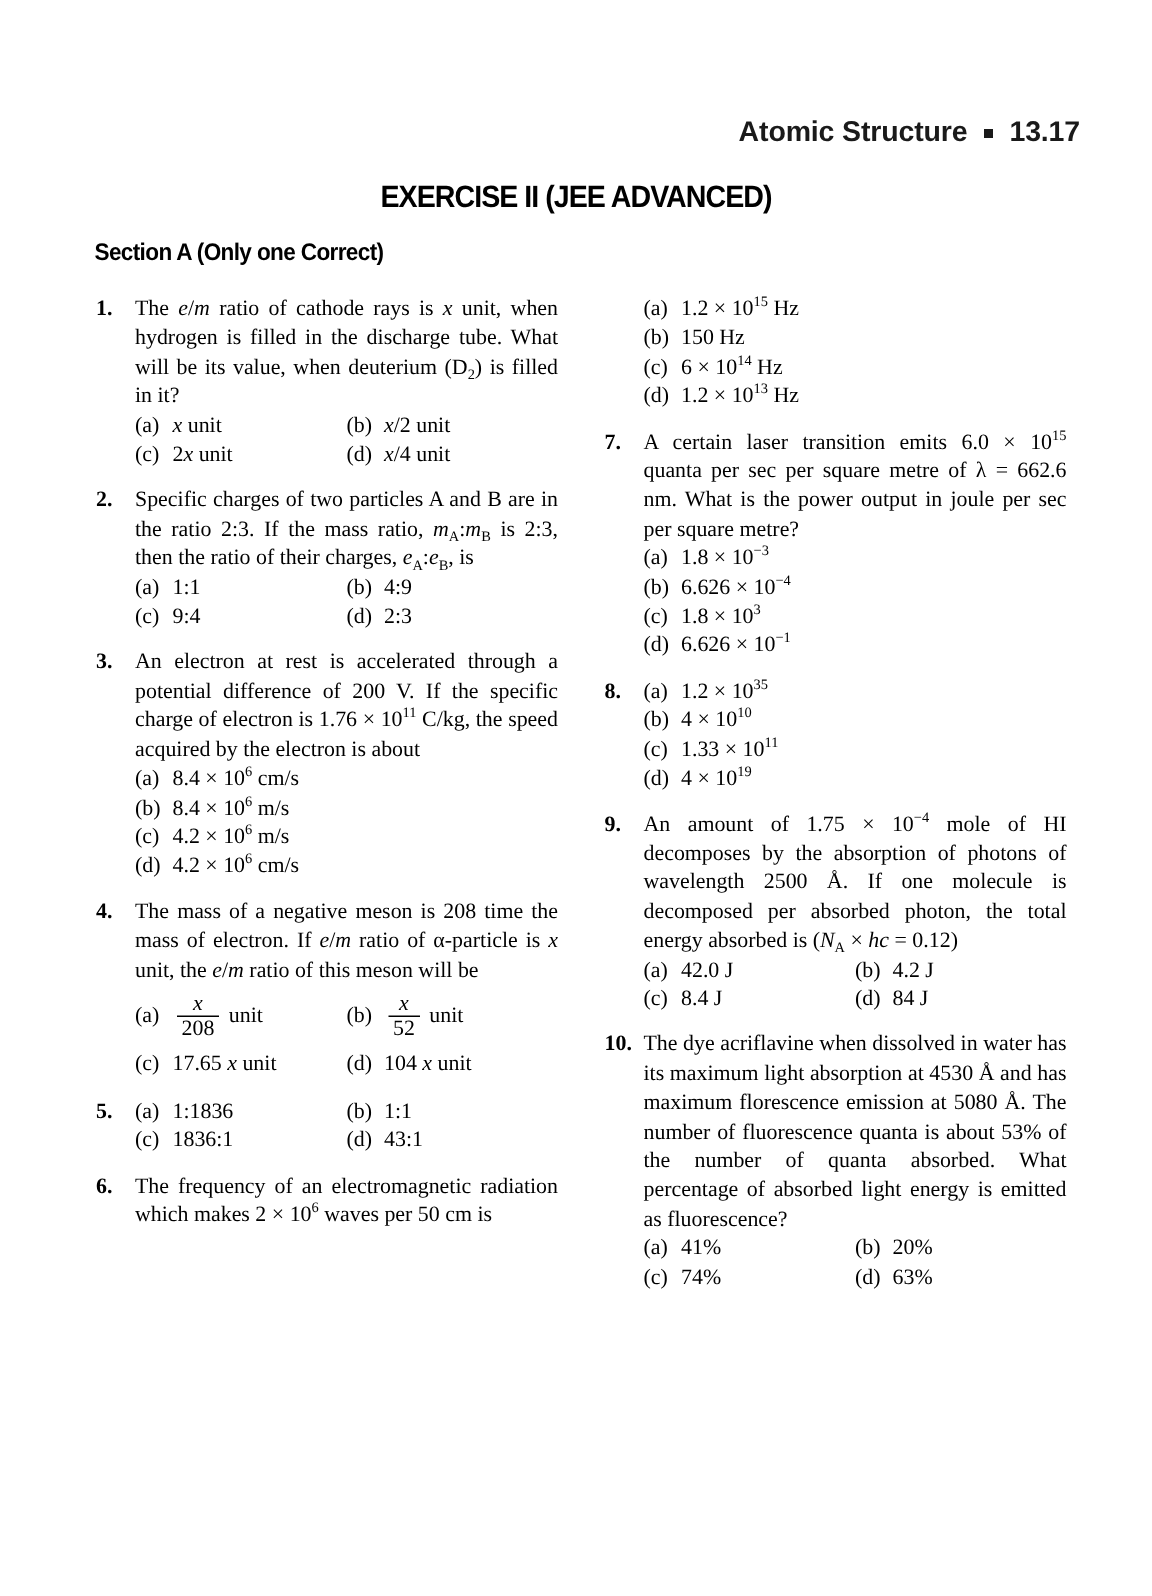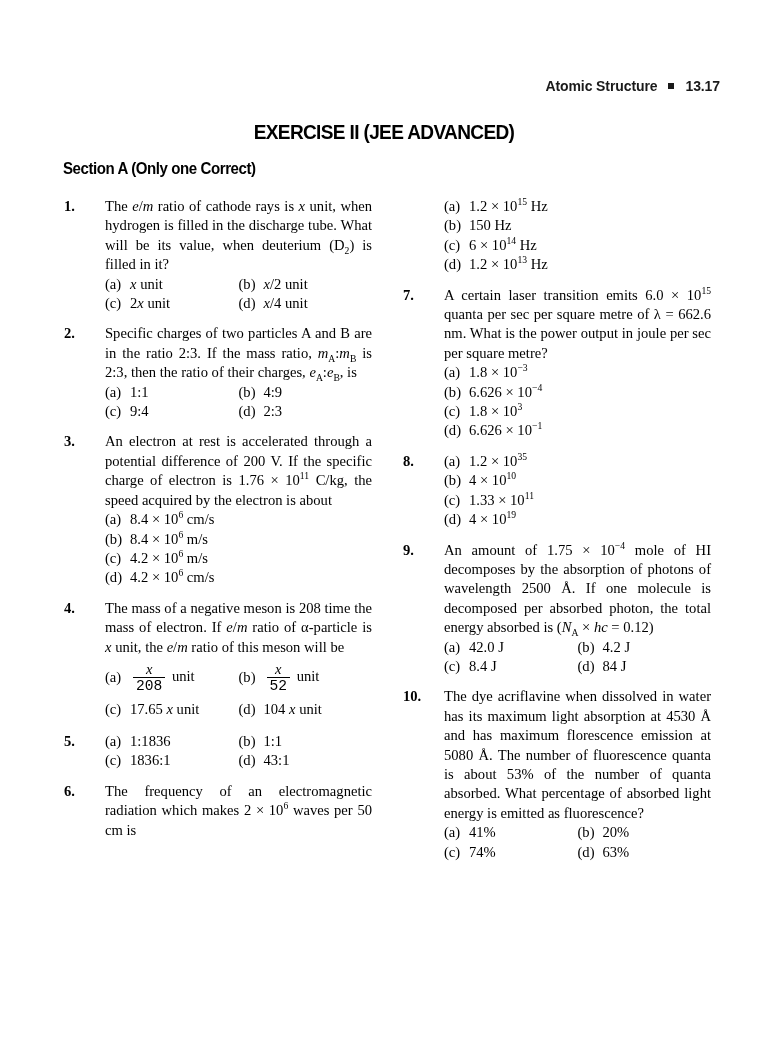--- a/index.html
+++ b/index.html
@@ -18,21 +18,21 @@
 
   
   .page-header {
     position: absolute;
     top: 78px;
     right: 48px;
     display: flex;
     align-items: center;
     gap: 9px;
     font-family: "Liberation Sans", "DejaVu Sans", sans-serif;
-    font-size: 14px;
+    font-size: 19px;
     letter-spacing: -0.1px;
     color: #1a1a1a;
   }
   .page-header .chapter { font-weight: 600; }
   .page-header .sqbullet {
     display: inline-block;
     width: 6px;
     height: 6px;
     background: #1a1a1a;
     margin: 0 2px;
@@ -82,21 +82,21 @@
   }
   .q-num {
     width: 26px;
     flex: 0 0 26px;
     font-weight: bold;
     font-size: 14.6px;
     line-height: 19.4px;
     text-align: left;
     padding-left: 1px;
   }
-  .q-body { flex: 1 1 auto; min-width: 0; margin-left: 15px; }
+  .q-body { flex: 1 1 auto; min-width: 0; }
 
   .stem {
     font-size: 14.6px;
     line-height: 19.4px;
     text-align: justify;
     text-justify: inter-word;
     hyphens: manual;
   }
 
   
@@ -145,21 +145,20 @@
     margin: 0 3px;
     line-height: 1.12;
   }
   .frac .num { padding: 0 3px; }
   .frac .den {
     padding: 0 3px;
     border-top: 1.2px solid #000;
     width: 100%;
     box-sizing: border-box;
     text-align: right;
-    font-family: Liberation Mono, monospace;
   }
   .frac-inline-stem {
     display: inline-flex;
     flex-direction: column;
     align-items: center;
     vertical-align: middle;
     line-height: 1.1;
     margin-right: 2px;
   }
 </style>

